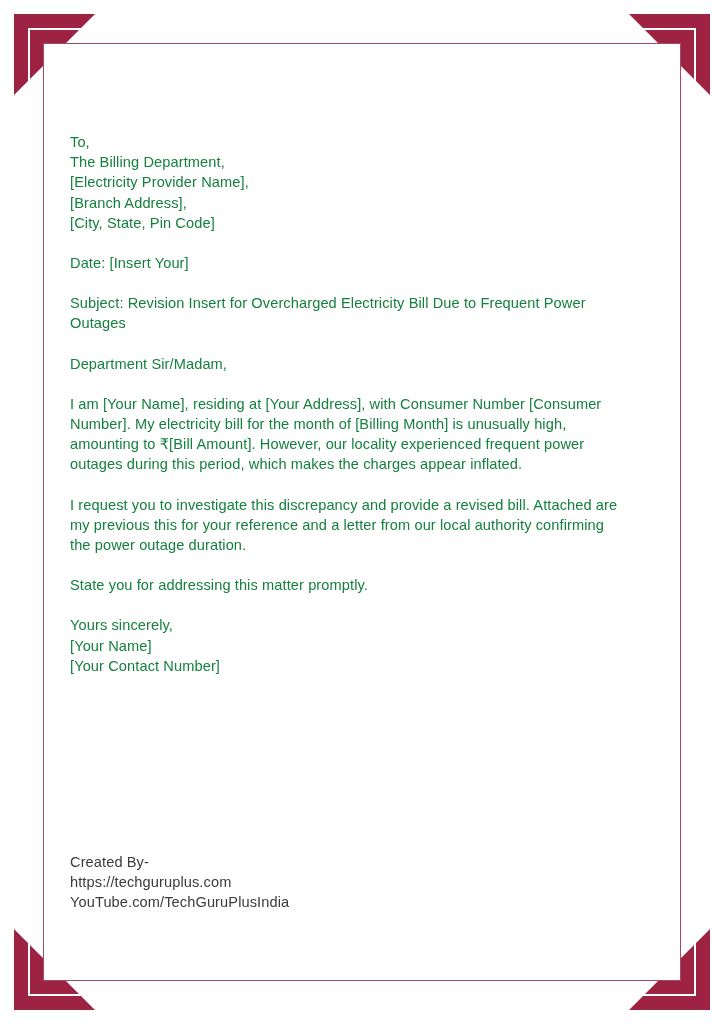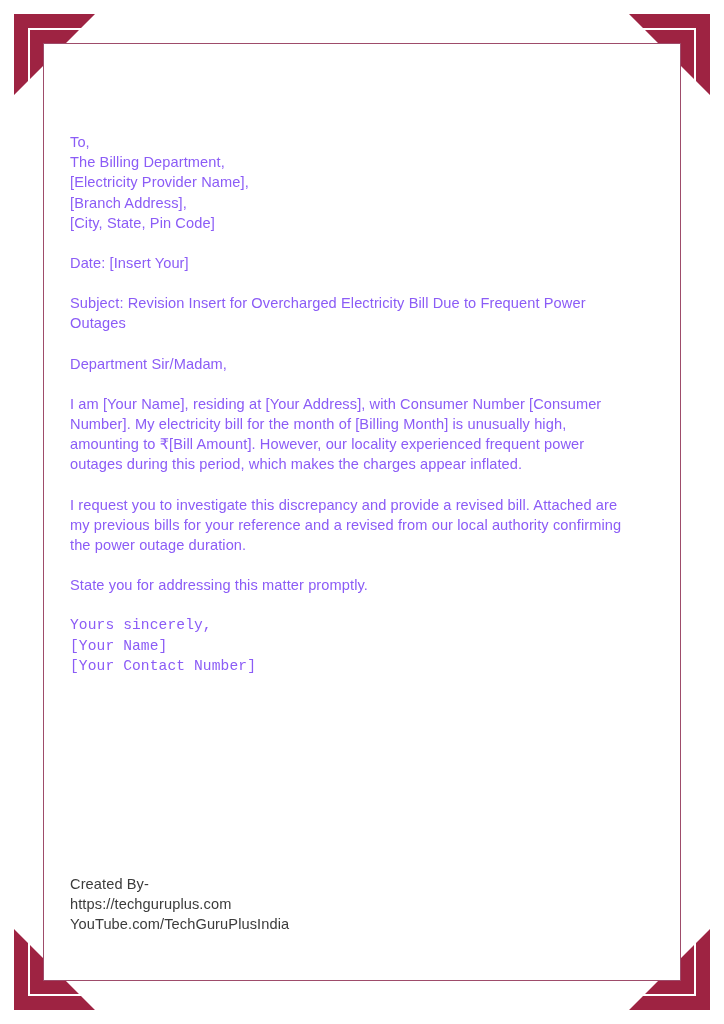--- a/index.html
+++ b/index.html
@@ -48,36 +48,36 @@
   .corner-tr { right: 0; top: 0;    transform: scaleX(-1); }
   .corner-bl { left: 0;  bottom: 0; transform: scaleY(-1); }
   .corner-br { right: 0; bottom: 0; transform: scale(-1,-1); }
 
   
   .content {
     position: absolute;
     left: 70px;
     top: 132px;
     width: 556px;
-    color: #8b5cf6;
+    color: #15803d;
     font-size: 14.6px;
     line-height: 20.2px;
     letter-spacing: 0.1px;
   }
   .block {
     margin: 0 0 20px 0;
     white-space: pre-line;
   }
-  .block:last-child { margin-bottom: 16px; font-family: Liberation Mono, monospace; }
+  .block:last-child { margin-bottom: 16px; }
 
   
   .footer {
     position: absolute;
     left: 70px;
-    top: 874px;
+    top: 852px;
     width: 420px;
     color: #3b3b3b;
     font-size: 14.6px;
     line-height: 20.2px;
     letter-spacing: 0.1px;
     white-space: pre-line;
   }
 </style>
 </head>
 <body>
@@ -119,21 +119,21 @@
 [City, State, Pin Code]</p>
 
     <p class="block">Date: [Insert Your]</p>
 
     <p class="block">Subject: Revision Insert for Overcharged Electricity Bill Due to Frequent Power Outages</p>
 
     <p class="block">Department Sir/Madam,</p>
 
     <p class="block">I am [Your Name], residing at [Your Address], with Consumer Number [Consumer Number]. My electricity bill for the month of [Billing Month] is unusually high, amounting to ₹[Bill Amount]. However, our locality experienced frequent power outages during this period, which makes the charges appear inflated.</p>
 
-    <p class="block">I request you to investigate this discrepancy and provide a revised bill. Attached are my previous bills for your reference and a revised from our local authority confirming the power outage duration.</p>
+    <p class="block">I request you to investigate this discrepancy and provide a revised bill. Attached are my previous this for your reference and a letter from our local authority confirming the power outage duration.</p>
 
     <p class="block">State you for addressing this matter promptly.</p>
 
     <p class="block">Yours sincerely,
 [Your Name]
 [Your Contact Number]</p>
   </div>
 
   <div class="footer">Created By-
 https://techguruplus.com

